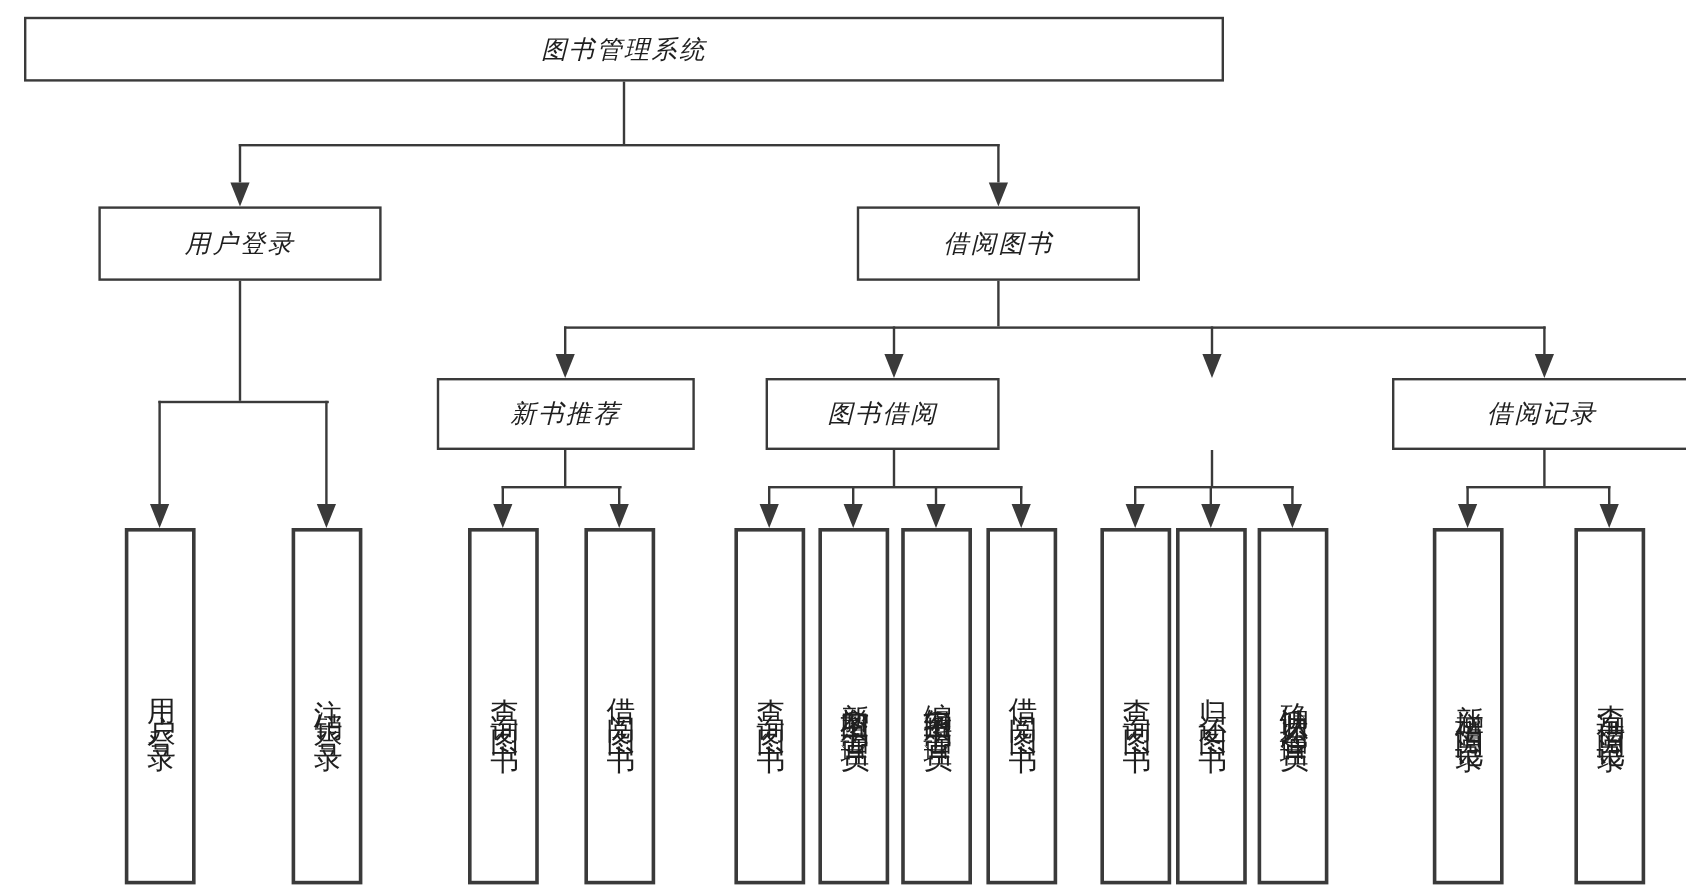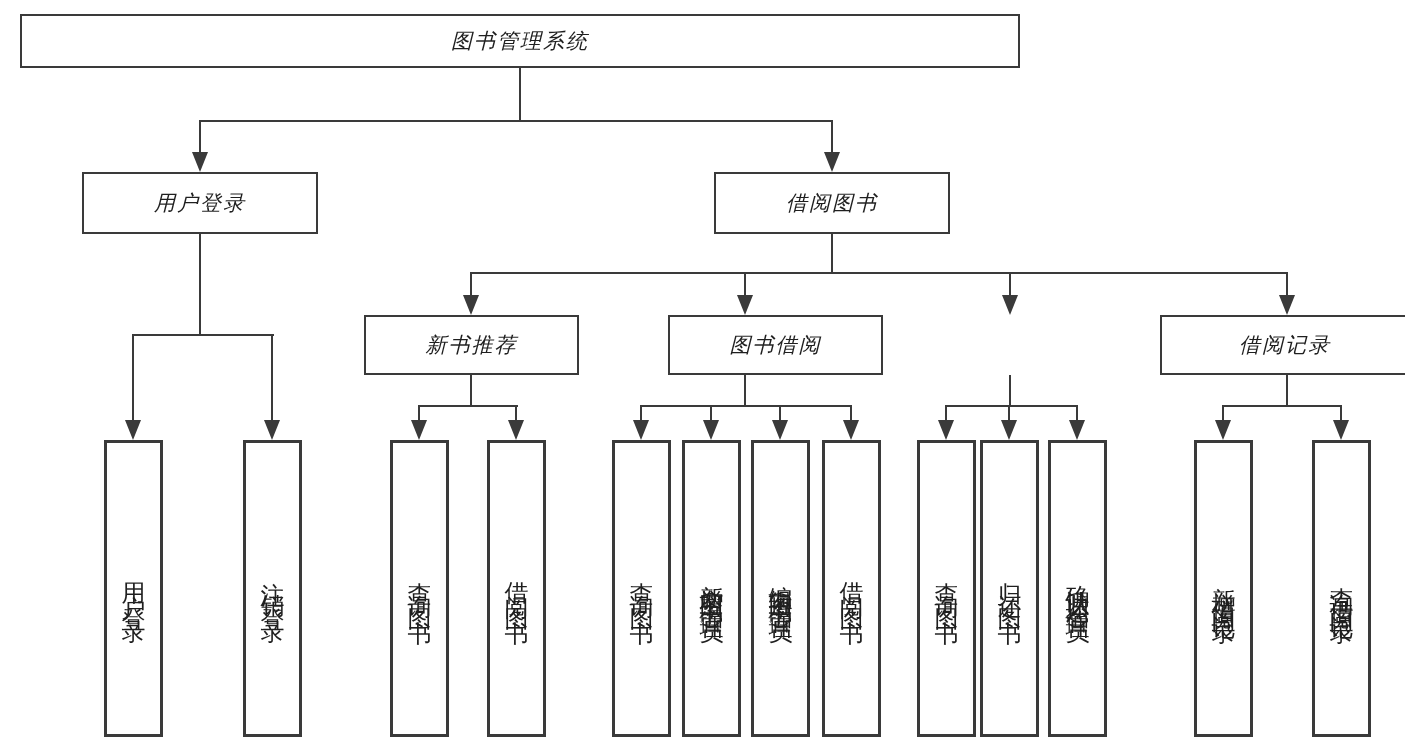--- a/index.html
+++ b/index.html
@@ -78,21 +78,21 @@
   <div class="lv" style="left:744px;top:272px;height:23px"></div>
   <div class="arr" style="left:737px;top:295px"></div>
   <div class="lv" style="left:1009px;top:272px;height:23px"></div>
   <div class="arr" style="left:1002px;top:295px"></div>
   <div class="lv" style="left:1286px;top:272px;height:23px"></div>
   <div class="arr" style="left:1279px;top:295px"></div>
 
   <div class="box" style="left:364px;top:315px;width:215px;height:60px">
     <span class="lbl">新书推荐</span>
   </div>
-  <div class="box" style="left:668px;top:315px;width:215px;height:60px">
+  <div class="box" style="left:638px;top:315px;width:195px;height:60px">
     <span class="lbl">图书借阅</span>
   </div>
   <div class="box" style="left:1160px;top:315px;width:250px;height:60px">
     <span class="lbl">借阅记录</span>
   </div>
 
   <div class="lv" style="left:470px;top:375px;height:30px"></div>
   <div class="lh" style="left:418px;top:405px;width:100px"></div>
   <div class="lv" style="left:418px;top:405px;height:15px"></div>
   <div class="arr" style="left:411px;top:420px"></div>

